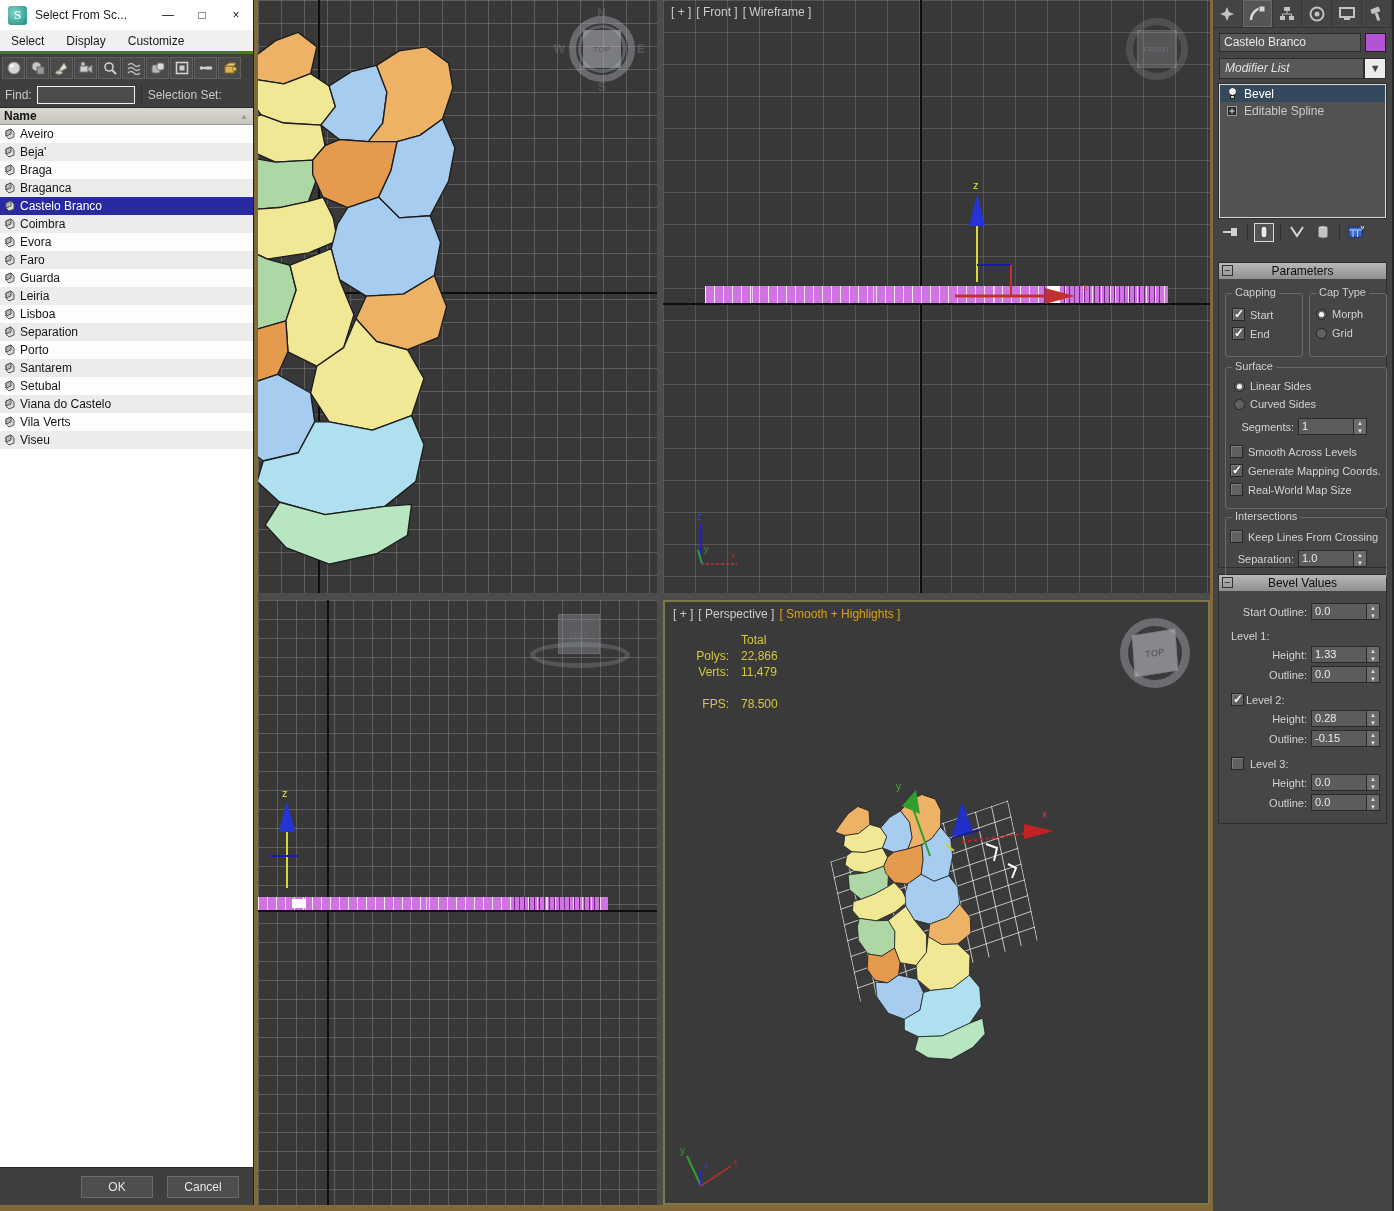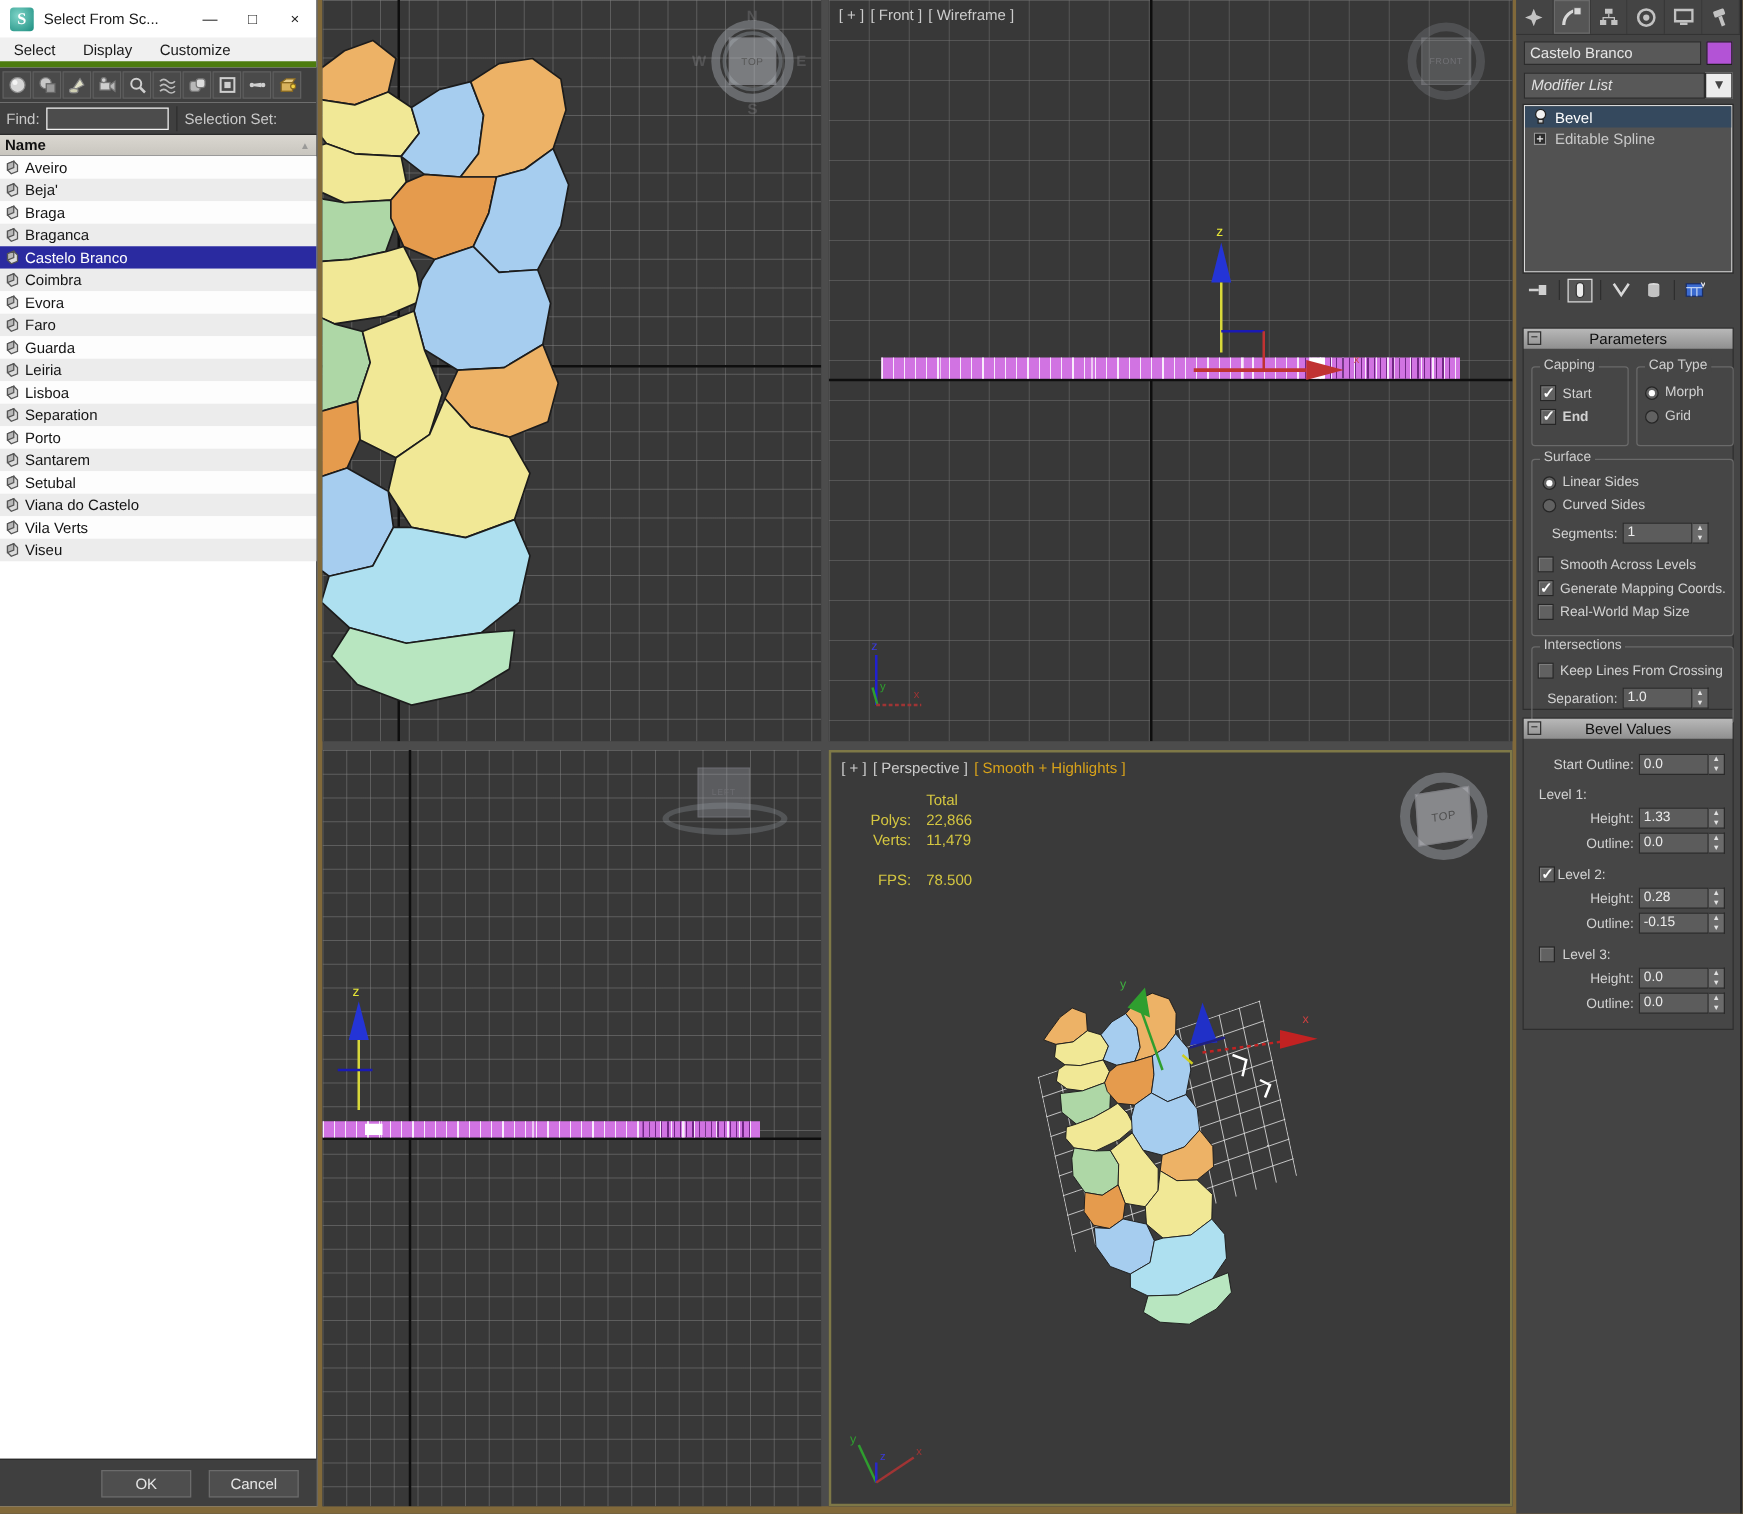--- a/index.html
+++ b/index.html
@@ -97,21 +97,21 @@
   .lbl-r { text-align:right; margin-right:4px; }
 
   
   #dlg { position:absolute; left:0; top:0; width:254px; height:1205px; background:#ffffff; border-right:1px solid #1d1d1d; z-index:100; }
   #dlg-title { height:30px; background:#ffffff; display:flex; align-items:center; }
   #dlg-logo { width:19px; height:19px; margin:0 8px 0 8px; border-radius:3px;
     background:radial-gradient(circle at 35% 35%, #7fd4c8, #1b8d7f); display:flex; align-items:center; justify-content:center;
     color:#fff; font-size:13px; font-weight:bold; font-family:"Liberation Serif", serif; }
   #dlg-title .t { font-size:12px; color:#1a1a1a; flex:1; }
   .winbtn { width:34px; text-align:center; font-size:12px; color:#222; }
-  #dlg-menu { height:24px; background:#f0f0f0; display:flex; align-items:center; gap:0; border-bottom:5px solid #4d7c0f; }
+  #dlg-menu { height:24px; background:#f0f0f0; display:flex; align-items:center; gap:0; border-bottom:3px solid #4d7c0f; }
   .menu-item { padding:0 11px; font-size:12px; color:#1a1a1a; }
   #dlg-toolbar { height:28px; background:#3f3f3f; display:flex; align-items:center; padding-left:2px; gap:1px; }
   .tbtn { width:23px; height:22px; background:#4a4a4a; border:1px solid #5f5f5f; display:flex; align-items:center; justify-content:center; }
   #dlg-find { height:26px; background:#3f3f3f; display:flex; align-items:center; font-size:12px; color:#c9c9c9; border-bottom:1px solid #2a2a2a; }
   #find-input { width:98px; height:18px; margin-left:5px; background:#4c4c4c; border:1px solid #f2f2f2; color:#eee; font-size:12px; padding:0 3px; }
   .find-sep { width:1px; height:20px; background:#2e2e2e; margin:0 6px; }
   #dlg-header { height:17px; background:linear-gradient(#dad7d0,#c9c6bf); border-bottom:1px solid #9a9a9a; display:flex; align-items:center; }
   #dlg-header .h { font-size:12px; font-weight:bold; color:#111; padding-left:4px; flex:1; }
   #dlg-header .sort { font-size:8px; color:#9a9a98; padding-right:5px; }
   #list { background:#ffffff; }
@@ -398,21 +398,21 @@
       <span class="ro-min">−</span>
       <span class="ro-title">Parameters</span>
     </div>
     <div class="ro-body" style="height:288px;">
       <div class="grp" style="position:absolute; left:6px; top:14px; width:78px; height:64px;">
         <span class="grp-cap">Capping</span>
         <div class="prow" style="margin:14px 0 0 6px; gap:5px;">
           <span class="cb on"></span>
           <span>Start</span>
         </div>
-        <div class="prow" style="margin:6px 0 0 6px; gap:5px;font-weight:bold;">
+        <div class="prow" style="margin:6px 0 0 6px; gap:5px;">
           <span class="cb on"></span>
           <span>End</span>
         </div>
       </div>
       <div class="grp" style="position:absolute; left:90px; top:14px; width:78px; height:64px;">
         <span class="grp-cap">Cap Type</span>
         <div class="prow" style="margin:14px 0 0 6px; gap:5px;">
           <span class="rb on"></span>
           <span>Morph</span>
         </div>

